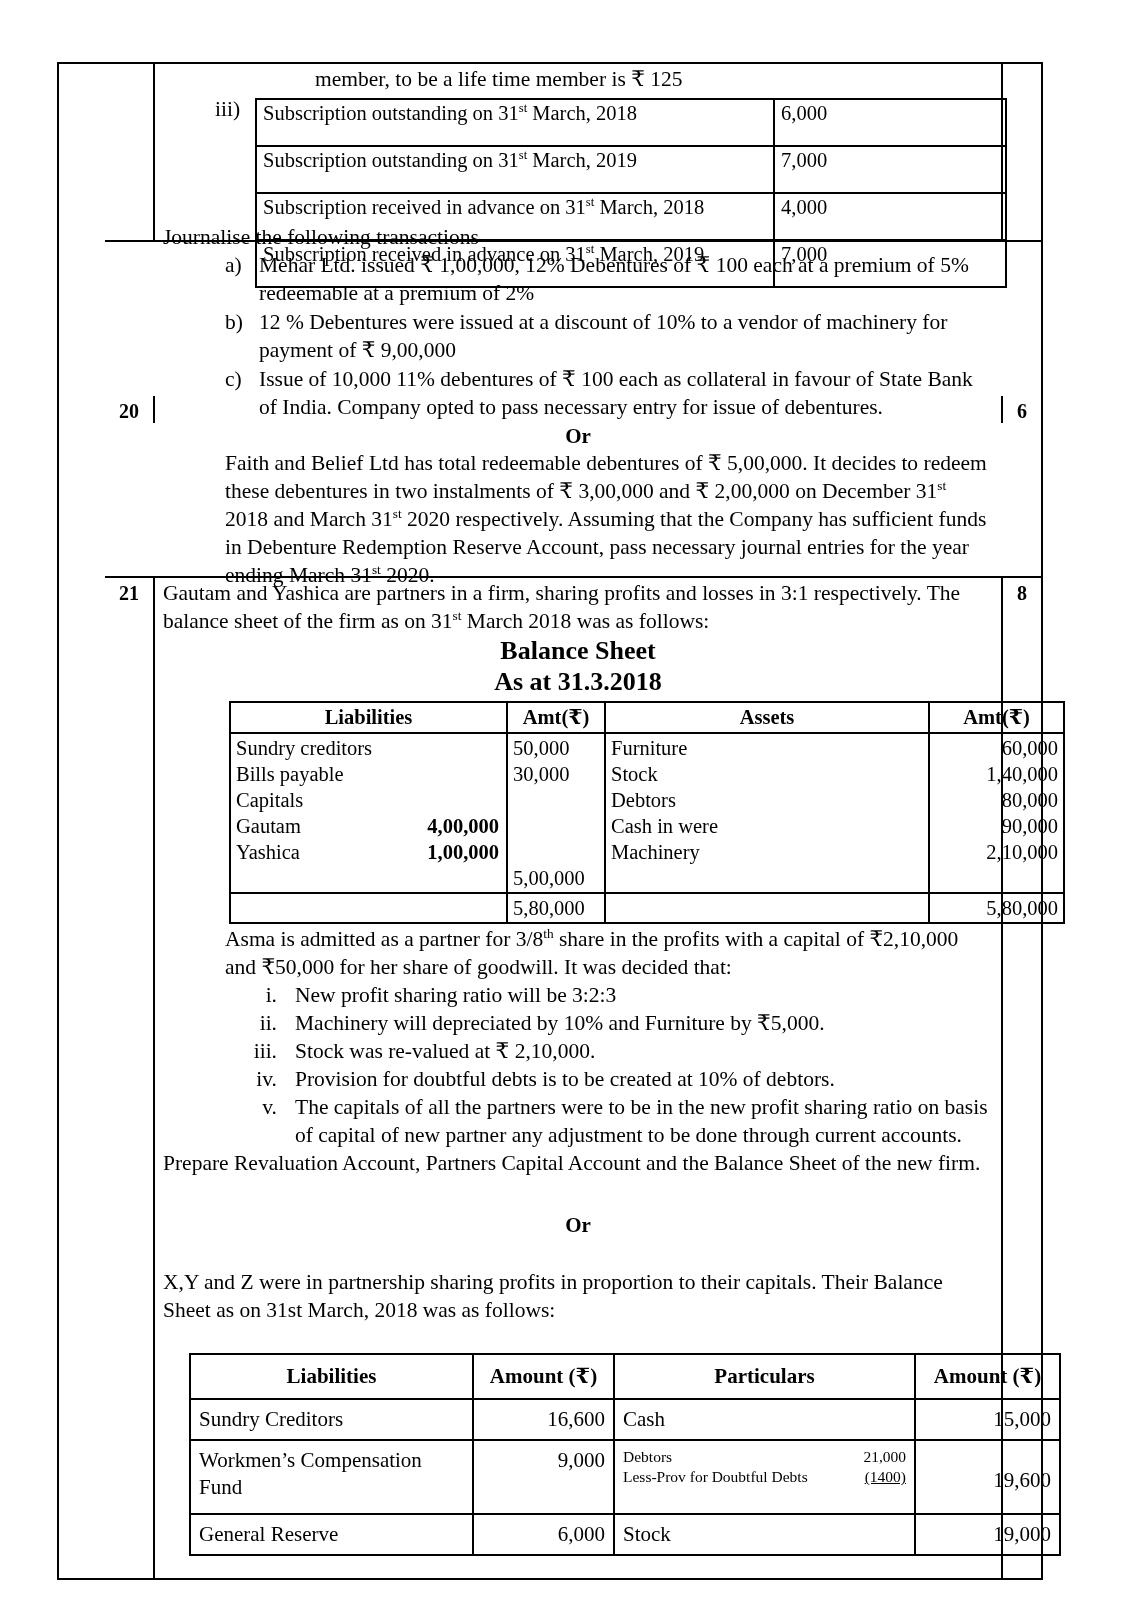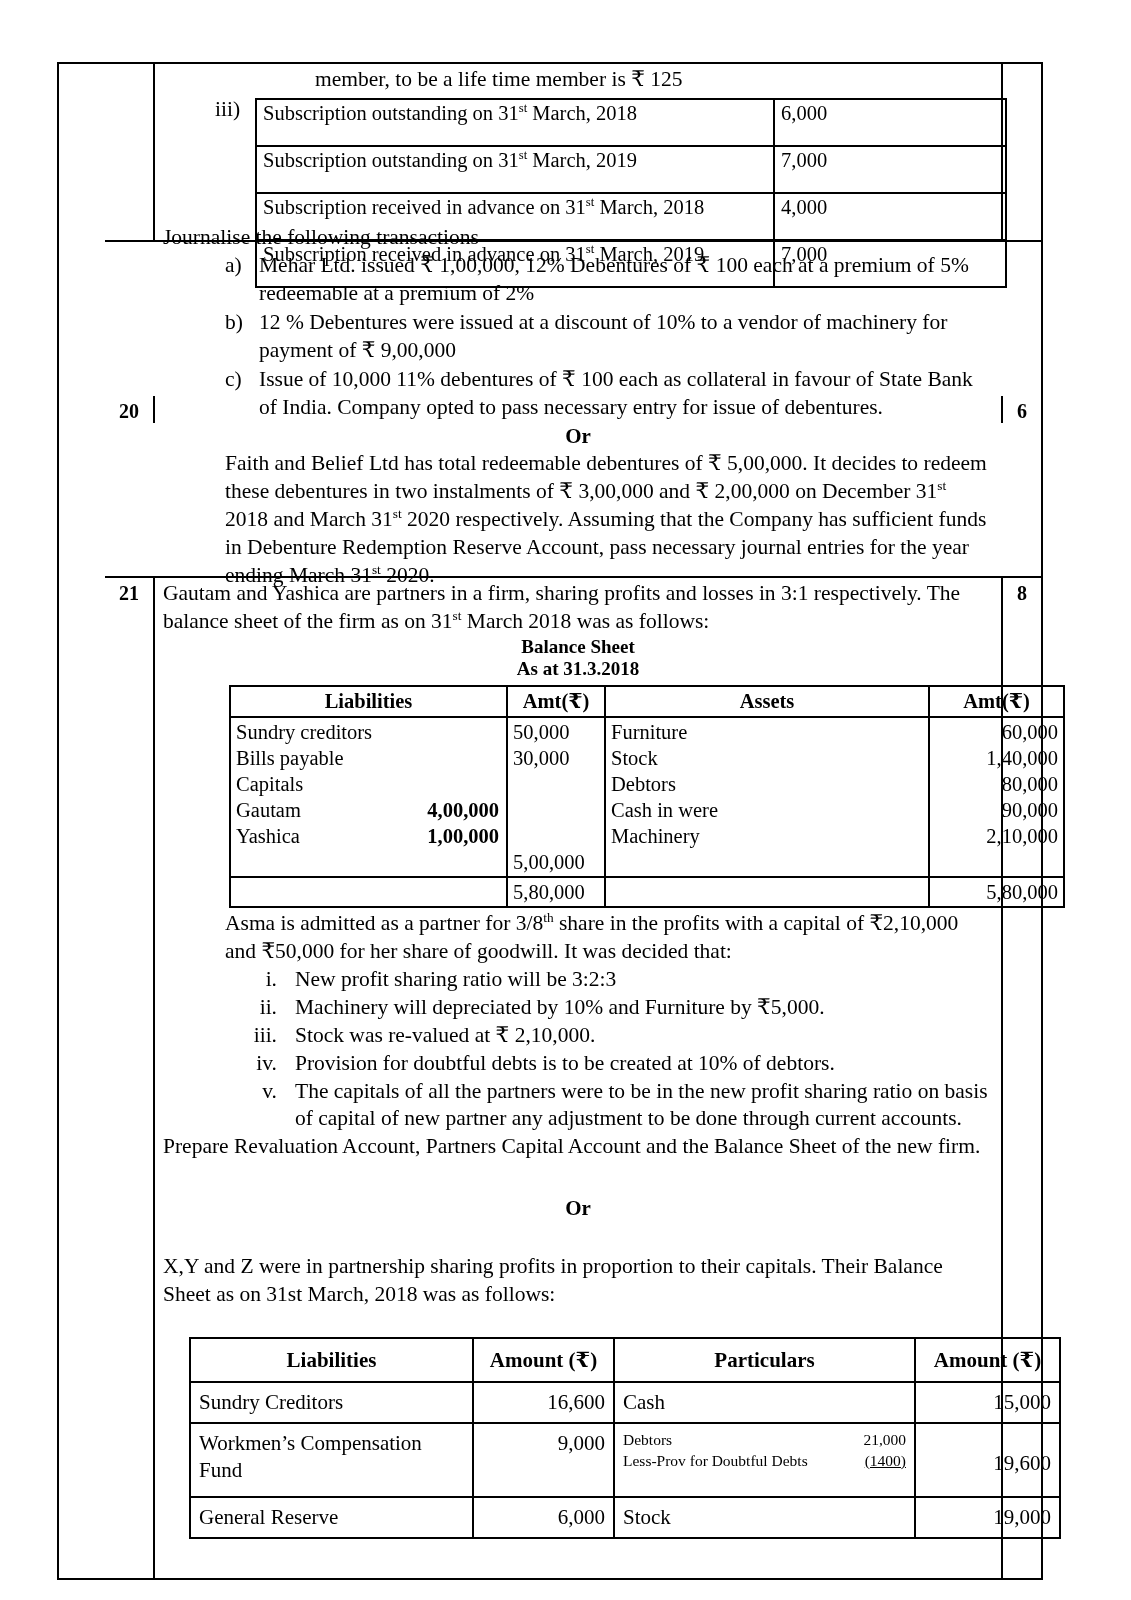--- a/index.html
+++ b/index.html
@@ -153,21 +153,21 @@
     font-weight: bold;
     font-size: 21px;
     margin: 34px 0 30px 0;
   }
   .indented {
     padding-left: 62px;
   }
   .bs-title {
     text-align: center;
     font-weight: bold;
-    font-size: 19px;
+    font-size: 26px;
     line-height: 1.18;
   }
 
   
   table.bsheet {
     border-collapse: collapse;
     table-layout: fixed;
     width: 786px;
     margin: 4px 0 0 66px;
   }

